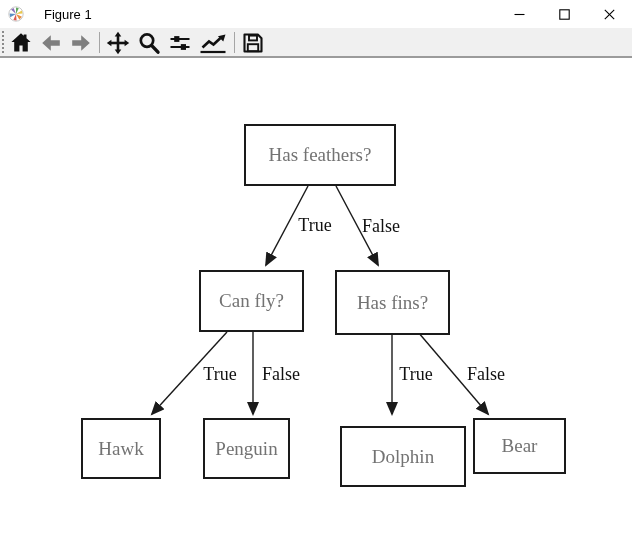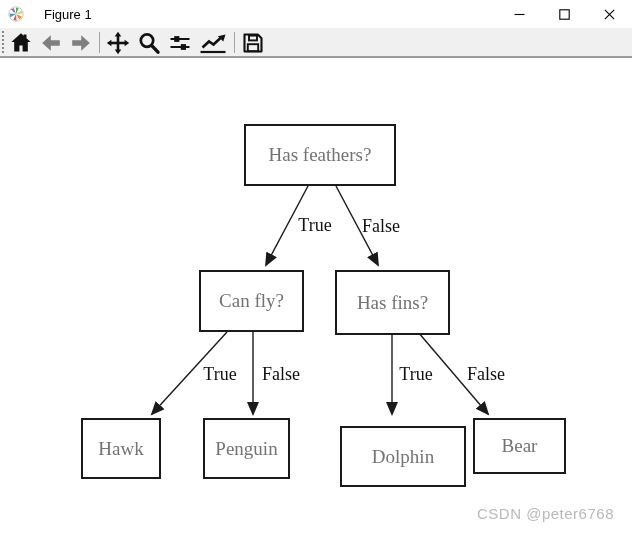--- a/index.html
+++ b/index.html
@@ -71,21 +71,20 @@
         <div class="node" style="left: 473px; top: 418px; width: 93px; height: 56px;">
           <span>Bear</span>
         </div>
         <div class="edge-label" style="left: 315px; top: 225px;">True</div>
         <div class="edge-label" style="left: 381px; top: 226px;">False</div>
         <div class="edge-label" style="left: 220px; top: 374px;">True</div>
         <div class="edge-label" style="left: 281px; top: 374px;">False</div>
         <div class="edge-label" style="left: 416px; top: 374px;">True</div>
         <div class="edge-label" style="left: 486px; top: 374px;">False</div>
       </div>
-    <div class="watermark">CSDN @peter6768</div>
   </div>
 
   <div class="titlebar">
     <span class="app-icon">
       <svg width="16" height="16" viewBox="0 0 16 16">
         <circle cx="8" cy="8" r="7.2" fill="#ffffff" stroke="#c9c9c9" stroke-width="1"></circle>
         <path d="M8 8 L8 1.4 L10.8 2.2 Z" fill="#62a85e"></path>
         <path d="M8 8 L13.8 4.6 L14.6 7.6 Z" fill="#e8c84f"></path>
         <path d="M8 8 L14 10.8 L11.4 13.6 Z" fill="#e88d3f"></path>
         <path d="M8 8 L8.6 14.6 L5.4 14 Z" fill="#d85b52"></path>

